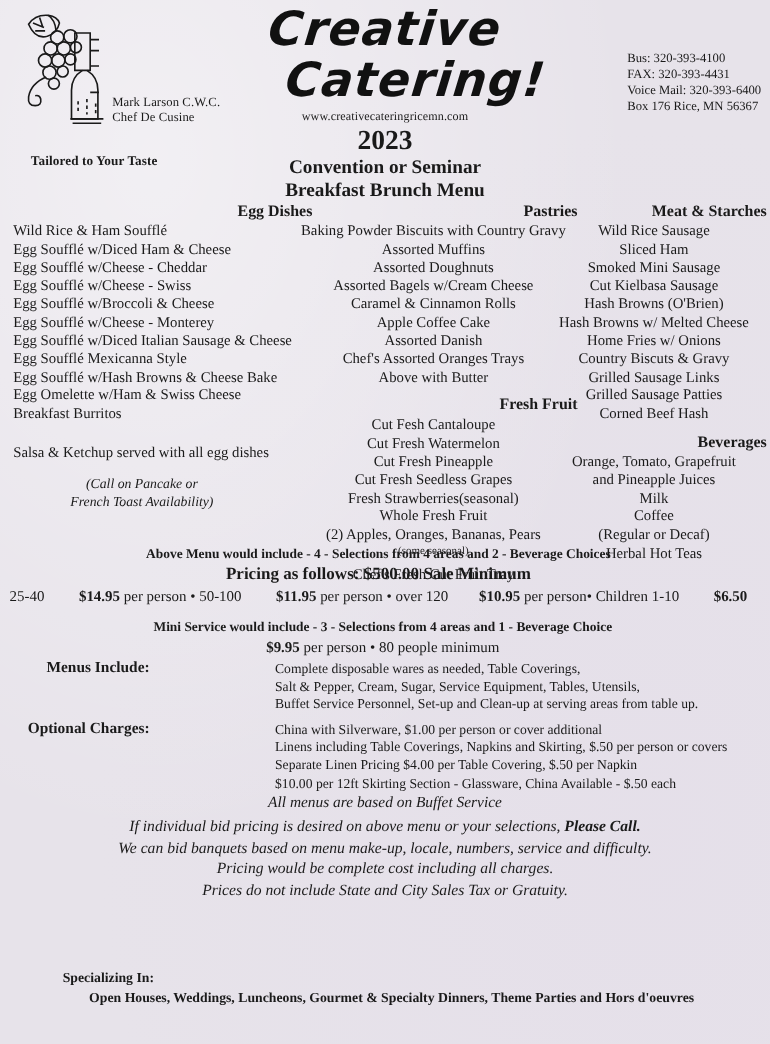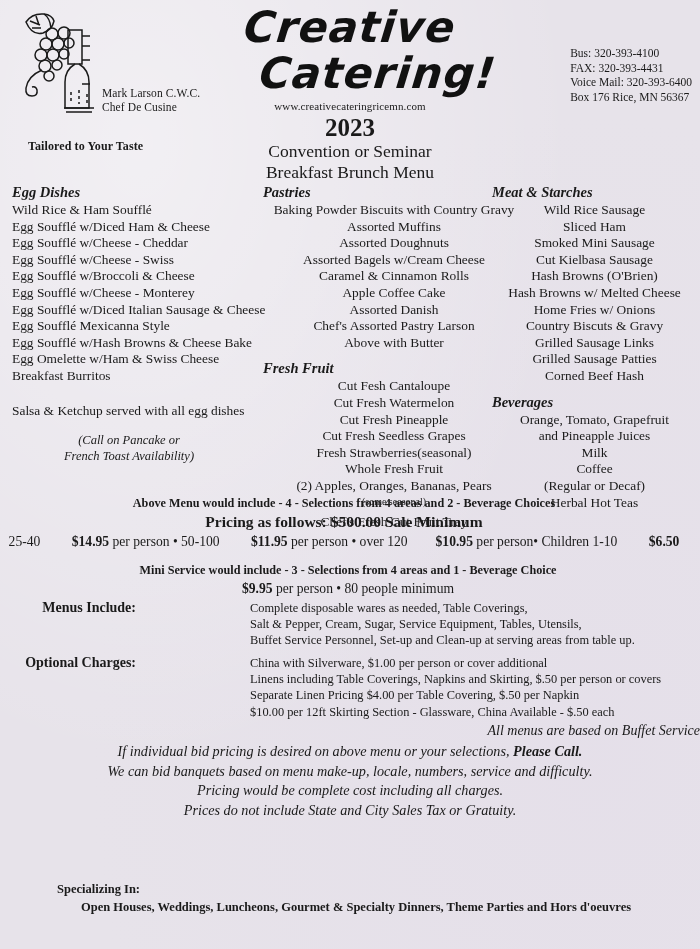--- a/index.html
+++ b/index.html
@@ -91,21 +91,21 @@
   .year {
     text-align: center;
     font-size: 25px;
     font-weight: bold;
     line-height: 27px;
     margin-top: 2px;
   }
   .subtitle {
     text-align: center;
     font-size: 17.5px;
-    font-weight: normal;
+    font-weight: bold;
     line-height: 21px;
   }
 
   .contact {
     position: absolute;
     right: 8px;
     top: 46px;
     font-size: 11.5px;
     line-height: 14.6px;
     text-align: left;
@@ -124,21 +124,21 @@
   }
   .col-left  { left: 12px;  width: 272px; }
   .col-mid   { left: 263px; width: 262px; }
   .col-right { left: 492px; width: 205px; }
 
   .sec-head {
     font-size: 14.5px;
     font-weight: bold;
     margin-bottom: 1px;
   }
-  .sec-head.center { text-align: left; font-style: italic; }
+  .sec-head.center { text-align: right; }
 
   .item {
     font-size: 13.4px;
     line-height: 16.6px;
     white-space: nowrap;
   }
   .col-left .item { text-align: left; }
   .col-mid .item,
   .col-right .item { text-align: center; }
 
@@ -230,21 +230,21 @@
     line-height: 16.2px;
     text-align: left;
   }
   .block-menus { top: 600px; }
   .block-opt   { top: 655px; }
 
   .buffet-note {
     position: absolute;
     left: 0; right: 0;
     top: 723px;
-    text-align: right;
+    text-align: center;
     font-style: italic;
     font-size: 14px;
   }
 
   
   .closing {
     position: absolute;
     left: 0; right: 0;
     top: 742px;
     text-align: center;
@@ -353,21 +353,21 @@
 
     <div class="col col-mid">
       <div class="sec-head center">Pastries</div>
       <div class="item">Baking Powder Biscuits with Country Gravy</div>
       <div class="item">Assorted Muffins</div>
       <div class="item">Assorted Doughnuts</div>
       <div class="item">Assorted Bagels w/Cream Cheese</div>
       <div class="item">Caramel &amp; Cinnamon Rolls</div>
       <div class="item">Apple Coffee Cake</div>
       <div class="item">Assorted Danish</div>
-      <div class="item">Chef's Assorted Pastry Larson</div>
+      <div class="item">Chef's Assorted Oranges Trays</div>
       <div class="item">Above with Butter</div>
 
       <div class="gap-sm"></div>
 
       <div class="sec-head center">Fresh Fruit</div>
       <div class="item">Cut Fesh Cantaloupe</div>
       <div class="item">Cut Fresh Watermelon</div>
       <div class="item">Cut Fresh Pineapple</div>
       <div class="item">Cut Fresh Seedless Grapes</div>
       <div class="item">Fresh Strawberries(seasonal)</div>

